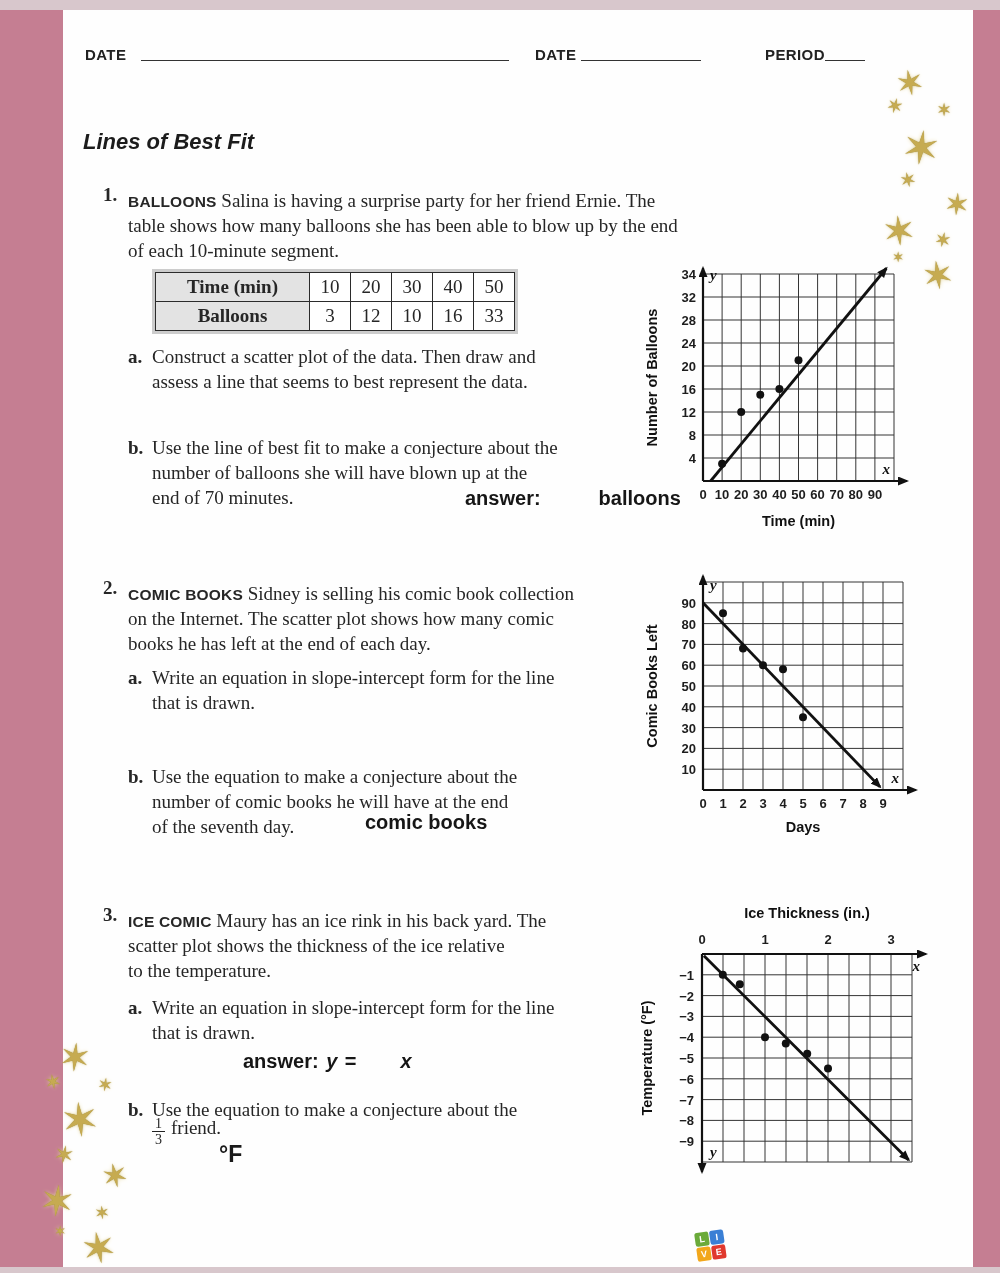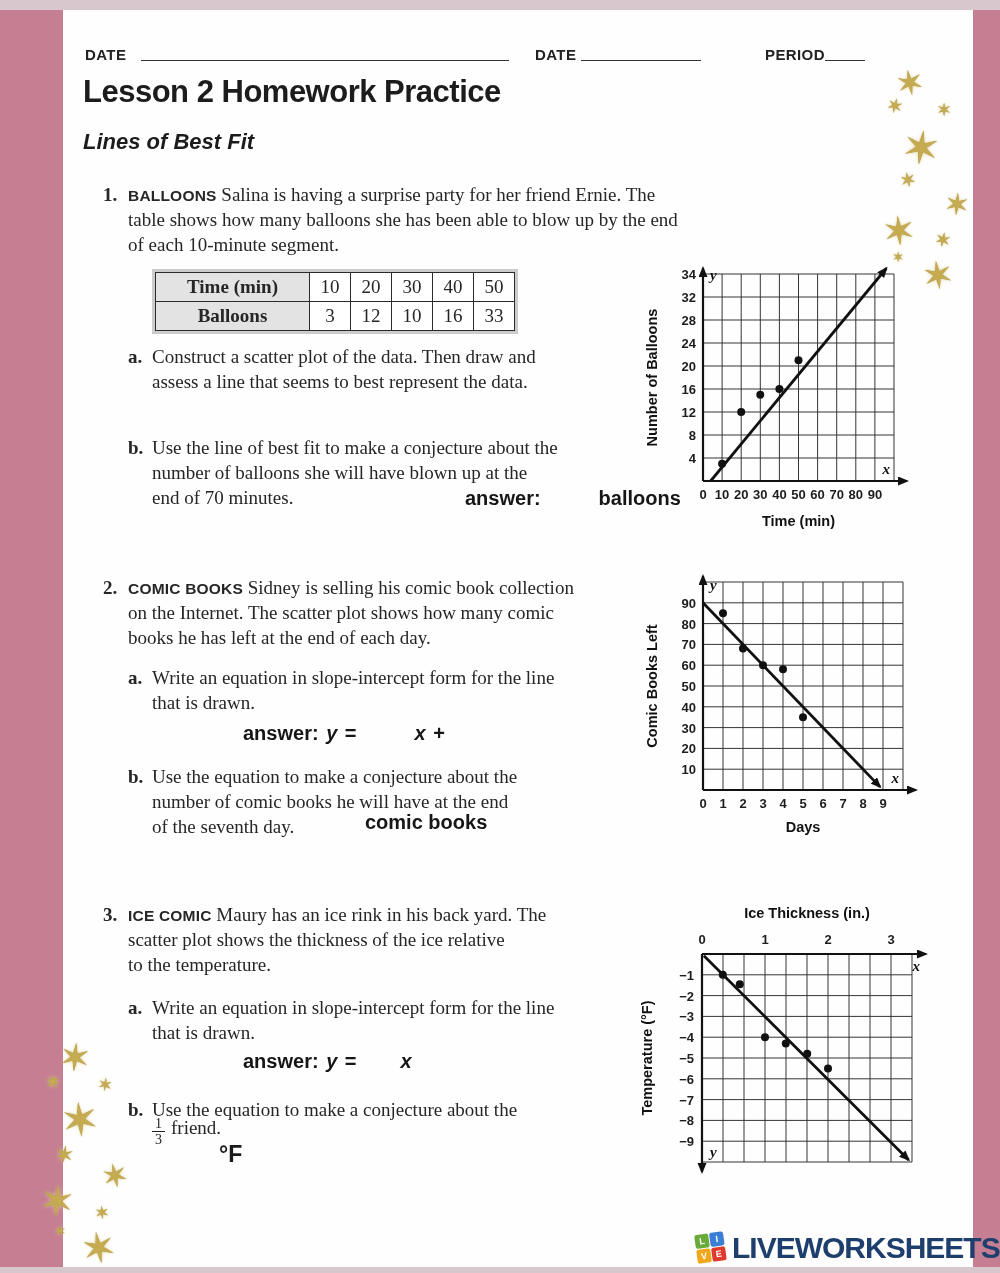--- a/index.html
+++ b/index.html
@@ -11,21 +11,21 @@
 
   
   .h-label{position:absolute;font:700 15px "Liberation Sans",sans-serif;color:#222;letter-spacing:.4px;}
   .h-line{position:absolute;border-bottom:1.6px solid #333;height:14px;}
   .title{position:absolute;left:20px;top:64px;font:800 31px "Liberation Sans",sans-serif;
          color:#1c1c1c;letter-spacing:-.5px;}
   .subtitle{position:absolute;left:20px;top:119px;font:italic 800 22px "Liberation Sans",sans-serif;color:#1c1c1c;}
 
   
   .problem{position:absolute;font-size:19px;line-height:25px;}
-  .pbody{display:block;padding-left:25px;white-space:pre-line;}
+  .pbody{display:block;padding-left:25px;white-space:pre-line;margin-top:6px;}
   .pnum{position:absolute;left:0;top:0;font-weight:700;}
   .keyword{font:700 15.5px "Liberation Sans",sans-serif;letter-spacing:.2px;}
   .part{position:absolute;font-size:19px;line-height:25px;}
   .part .ptext{display:block;padding-left:24px;white-space:pre-line;}
   .plabel{position:absolute;left:0;top:0;font-weight:700;}
 
   
   .ans{position:absolute;font:700 20px "Liberation Sans",sans-serif;color:#161616;white-space:nowrap;}
   .ans .mvar{font-style:italic;padding:0 2px;}
   .blank{display:inline-block;height:20px;vertical-align:middle;}
@@ -70,21 +70,20 @@
   <div class="frame"></div>
   <div class="page">
 
     <span class="h-label" style="left:22px;top:36px;">DATE</span>
     <span class="h-line" style="left:78px;top:36px;width:368px;"></span>
     <span class="h-label" style="left:472px;top:36px;">DATE</span>
     <span class="h-line" style="left:518px;top:36px;width:120px;"></span>
     <span class="h-label" style="left:702px;top:36px;">PERIOD</span>
     <span class="h-line" style="left:762px;top:36px;width:40px;"></span>
 
-    <div class="title">Lesson 2 Homework Practice</div>
     <div class="subtitle">Lines of Best Fit</div>
 
     <div class="problem" style="left:40px;top:172px;width:660px;">
       <span class="pnum">1.</span>
       <span class="pbody"><span class="keyword">BALLOONS</span>  <span>Salina is having a surprise party for her friend Ernie. The
 table shows how many balloons she has been able to blow up by the end
 of each 10-minute segment.</span></span>
     </div>
 
     <table class="datatable">
@@ -188,26 +187,20 @@
     <div class="problem" style="left:40px;top:565px;width:590px;">
       <span class="pnum">2.</span>
       <span class="pbody"><span class="keyword">COMIC BOOKS</span>  <span>Sidney is selling his comic book collection
 on the Internet. The scatter plot shows how many comic
 books he has left at the end of each day.</span></span>
     </div>
     <div class="part" style="left:65px;top:655px;width:540px;">
       <span class="plabel">a.</span>
       <span class="ptext">Write an equation in slope-intercept form for the line
 that is drawn.</span>
-    </div>
-    <div class="ans" style="left:180px;top:712px;">
-      <span>answer:</span>
-      <span class="mvar">y</span>
-      <span>=</span><span class="blank" style="width:56px;"></span><span class="mvar">x</span>
-      <span>+</span><span class="blank" style="width:40px;"></span>
     </div>
     <div class="part" style="left:65px;top:754px;width:540px;">
       <span class="plabel">b.</span>
       <span class="ptext">Use the equation to make a conjecture about the
 number of comic books he will have at the end
 of the seventh day.</span>
     </div>
     <div class="ans" style="left:240px;top:801px;">
       <span class="blank" style="width:62px;"></span><span>comic books</span>
     </div>
@@ -360,21 +353,20 @@
           <text transform="translate(20 158) rotate(-90)" text-anchor="middle" class="axlabel">Temperature (°F)</text>
         </svg></div>
 
     <div class="footer">
       <div class="tilegrid">
         <span class="tile" id="tile0" style="background: rgb(106, 170, 58);">L</span>
         <span class="tile" id="tile1" style="background: rgb(58, 127, 213);">I</span>
         <span class="tile" id="tile2" style="background: rgb(242, 167, 27);">V</span>
         <span class="tile" id="tile3" style="background: rgb(224, 57, 46);">E</span>
       </div>
-      <span class="brand" style="color: rgb(30, 63, 110);">LIVEWORKSHEETS</span>
     </div>
   </div>
 <span class="star" style="left: 910px; top: 83px; font-size: 34px; transform: translate(-50%, -50%) rotate(-10deg);">✶</span>
     <span class="star" style="left: 895px; top: 106px; font-size: 20px; transform: translate(-50%, -50%) rotate(15deg);">✶</span>
     <span class="star" style="left: 944px; top: 110px; font-size: 18px; transform: translate(-50%, -50%) rotate(0deg);">✶</span>
     <span class="star" style="left: 921px; top: 148px; font-size: 46px; transform: translate(-50%, -50%) rotate(8deg);">✶</span>
     <span class="star" style="left: 908px; top: 180px; font-size: 20px; transform: translate(-50%, -50%) rotate(-12deg);">✶</span>
     <span class="star" style="left: 957px; top: 205px; font-size: 30px; transform: translate(-50%, -50%) rotate(5deg);">✶</span>
     <span class="star" style="left: 899px; top: 231px; font-size: 40px; transform: translate(-50%, -50%) rotate(-5deg);">✶</span>
     <span class="star" style="left: 943px; top: 240px; font-size: 20px; transform: translate(-50%, -50%) rotate(12deg);">✶</span>

